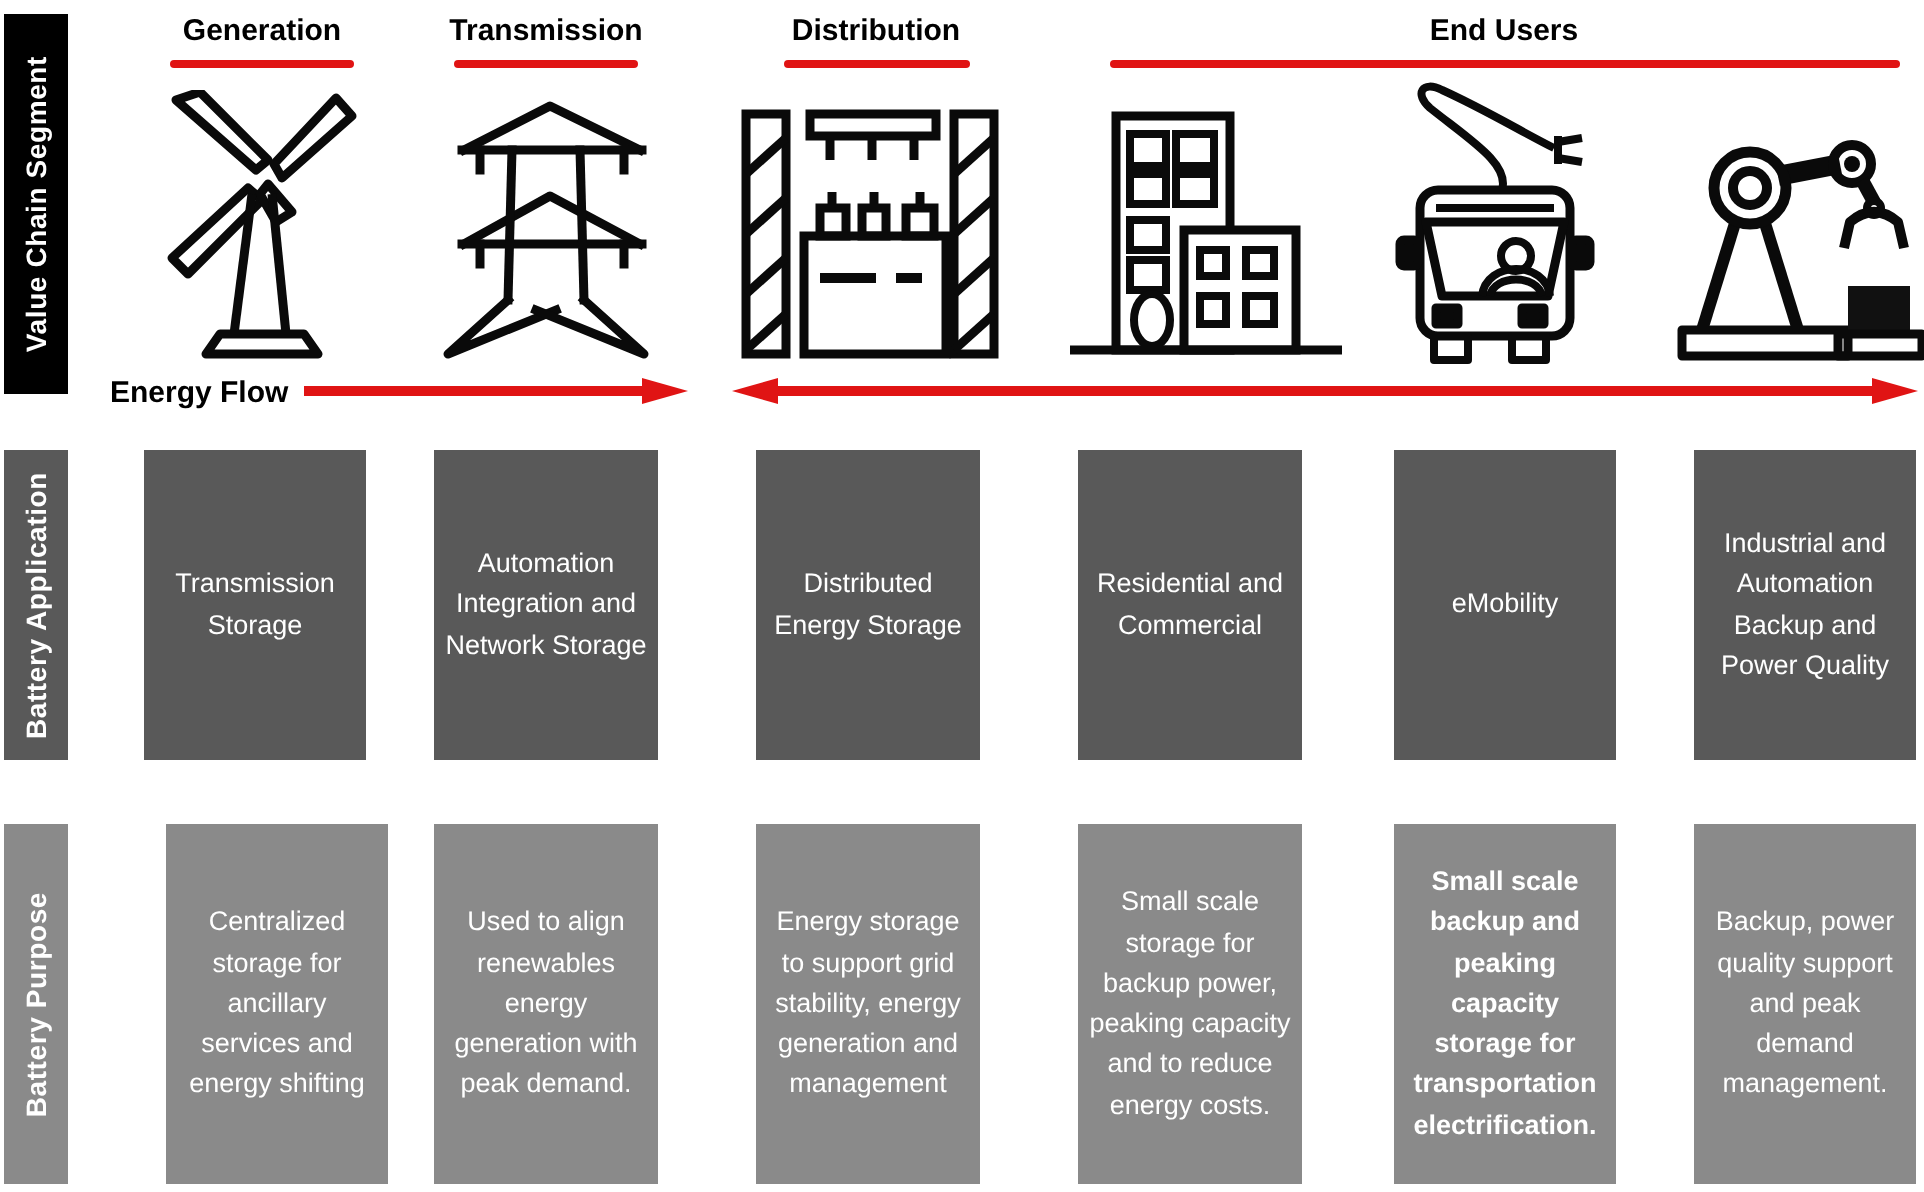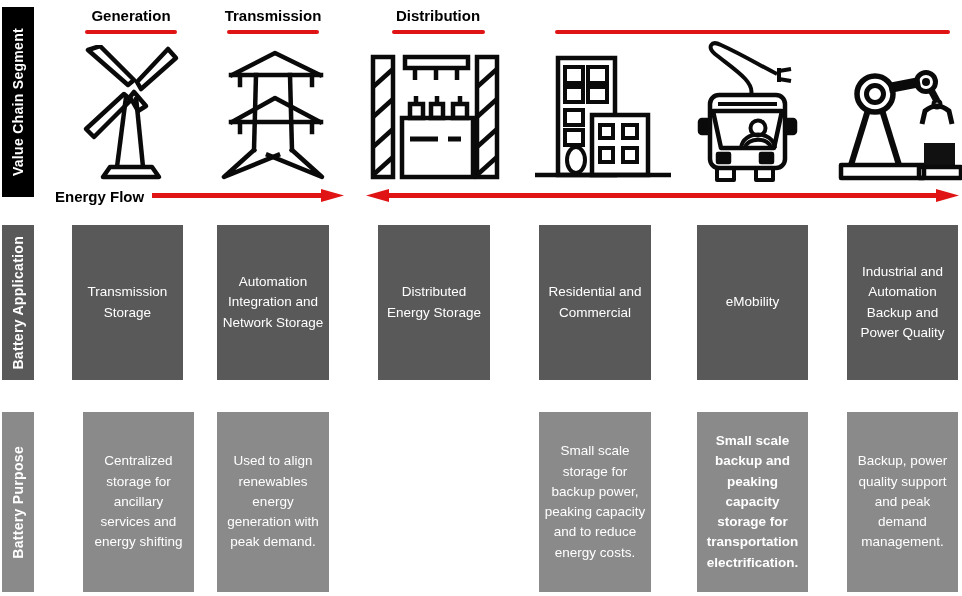--- a/index.html
+++ b/index.html
@@ -54,20 +54,21 @@
   <div class="rowlabel bg-dark" style="top:225px;height:155px;">
     <span>Battery Application</span>
   </div>
   <div class="rowlabel bg-mid" style="top:412px;height:180px;">
     <span>Battery Purpose</span>
   </div>
 
   <div class="colheader" style="left:61px;">Generation</div>
   <div class="colheader" style="left:203px;">Transmission</div>
   <div class="colheader" style="left:368px;">Distribution</div>
+  <div class="colheader" style="left:682px;">End Users</div>
 
   <div class="underline" style="left:85px;width:92px;"></div>
   <div class="underline" style="left:227px;width:92px;"></div>
   <div class="underline" style="left:392px;width:93px;"></div>
   <div class="underline" style="left:555px;width:395px;"></div>
 
   <div class="abs icon" style="left:72px;top:45px;">
     <svg width="115" height="138" viewBox="0 0 115 138" fill="none" stroke="#0a0a0a" stroke-width="4.5" stroke-linejoin="round">
       <polygon points="56,40 16,5 28,1 62,35"></polygon>
       <polygon points="65,37 96,4 104,13 69,44"></polygon>
@@ -215,20 +216,23 @@
   <div class="appbox" style="left:847px;width:111px;">
       <span>Industrial and Automation Backup and Power Quality</span>
     </div>
 
   <div class="purpbox" style="left:83px;width:111px;">
       <span>Centralized storage for ancillary services and energy shifting</span>
     </div>
   <div class="purpbox" style="left:217px;width:112px;">
       <span>Used to align renewables energy generation with peak demand.</span>
     </div>
+  <div class="purpbox" style="left:378px;width:112px;">
+      <span>Energy storage to support grid stability, energy generation and management</span>
+    </div>
   <div class="purpbox" style="left:539px;width:112px;">
       <span>Small scale storage for backup power, peaking capacity and to reduce energy costs.</span>
     </div>
   <div class="purpbox" style="left:697px;width:111px;font-weight:bold;">
       <span>Small scale backup and peaking capacity storage for transportation electrification.</span>
     </div>
   <div class="purpbox" style="left:847px;width:111px;">
       <span>Backup, power quality support and peak demand management.</span>
     </div>
 

